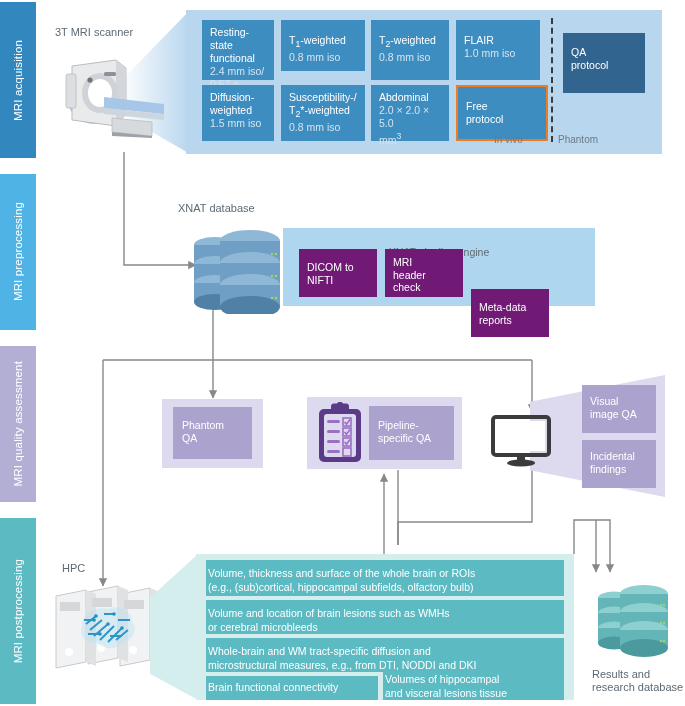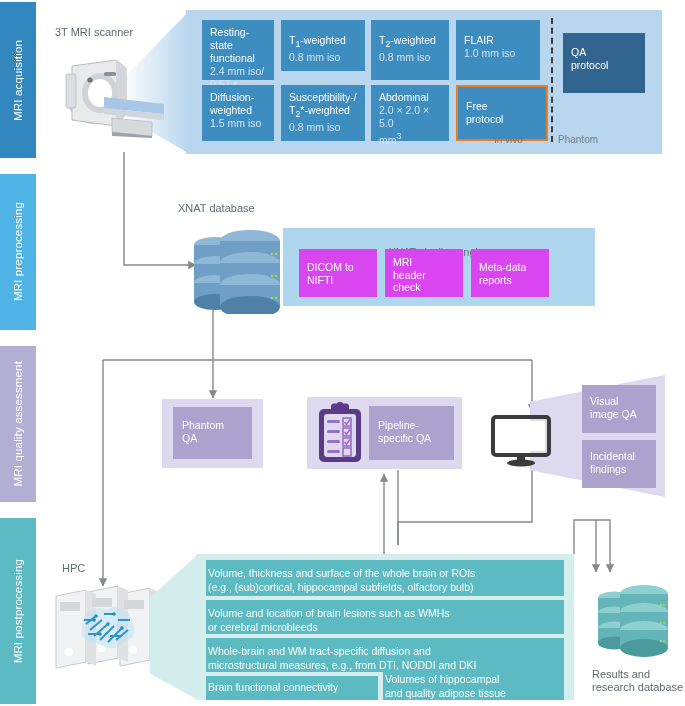--- a/index.html
+++ b/index.html
@@ -97,27 +97,27 @@
     width: 312px; height: 78px;
     background: #aed6ee;
   }
   #pipe-title {
     position: absolute; left: 283px; top: 246px;
     width: 312px; text-align: center;
     font-size: 10.5px; color: #5d6a74;
   }
   .pipebox {
     position: absolute; top: 249px; height: 48px;
-    background: #d946ef; color: #ffffff;
+    background: #701a75; color: #ffffff;
     font-size: 10.5px; line-height: 12.5px;
     padding: 7px 8px;
   }
   #pb-dicom { left: 299px; width: 78px; padding-top: 12px; }
   #pb-hdr   { left: 385px; width: 78px; }
-  #pb-meta  { left: 471px; width: 78px; padding-top: 12px; }
+  #pb-meta  { left: 471px; width: 78px; padding-top: 12px; margin-top: 40px; }
 
   
   #qa-box-phantom-outer {
     position: absolute; left: 162px; top: 399px;
     width: 101px; height: 69px;
     background: #ddd9ee;
   }
   #qa-box-phantom-inner {
     position: absolute; left: 173px; top: 407px;
     width: 79px; height: 52px;
@@ -466,21 +466,21 @@
   </div>
   <div class="postbox" id="post-3">
     <div>Whole-brain and WM tract-specific diffusion and</div>
     <div>microstructural measures, e.g., from DTI, NODDI and DKI</div>
   </div>
   <div class="postbox" id="post-4">
     <div>Brain functional connectivity</div>
   </div>
   <div class="postbox" id="post-5">
     <div>Volumes of hippocampal</div>
-    <div>and quality adipose tissue</div>
+    <div>and visceral lesions tissue</div>
   </div>
 
   <svg id="resdb-art" width="84" height="84" viewBox="0 0 84 84">
     <g>
       <ellipse cx="20" cy="22" rx="16" ry="6.5" fill="#8ecfd0"></ellipse>
       <rect x="4" y="22" width="32" height="15" fill="#64b5b8"></rect>
       <ellipse cx="20" cy="37" rx="16" ry="6.5" fill="#8ecfd0"></ellipse>
       <rect x="4" y="37" width="32" height="15" fill="#64b5b8"></rect>
       <ellipse cx="20" cy="52" rx="16" ry="6.5" fill="#8ecfd0"></ellipse>
       <rect x="4" y="52" width="32" height="15" fill="#64b5b8"></rect>

